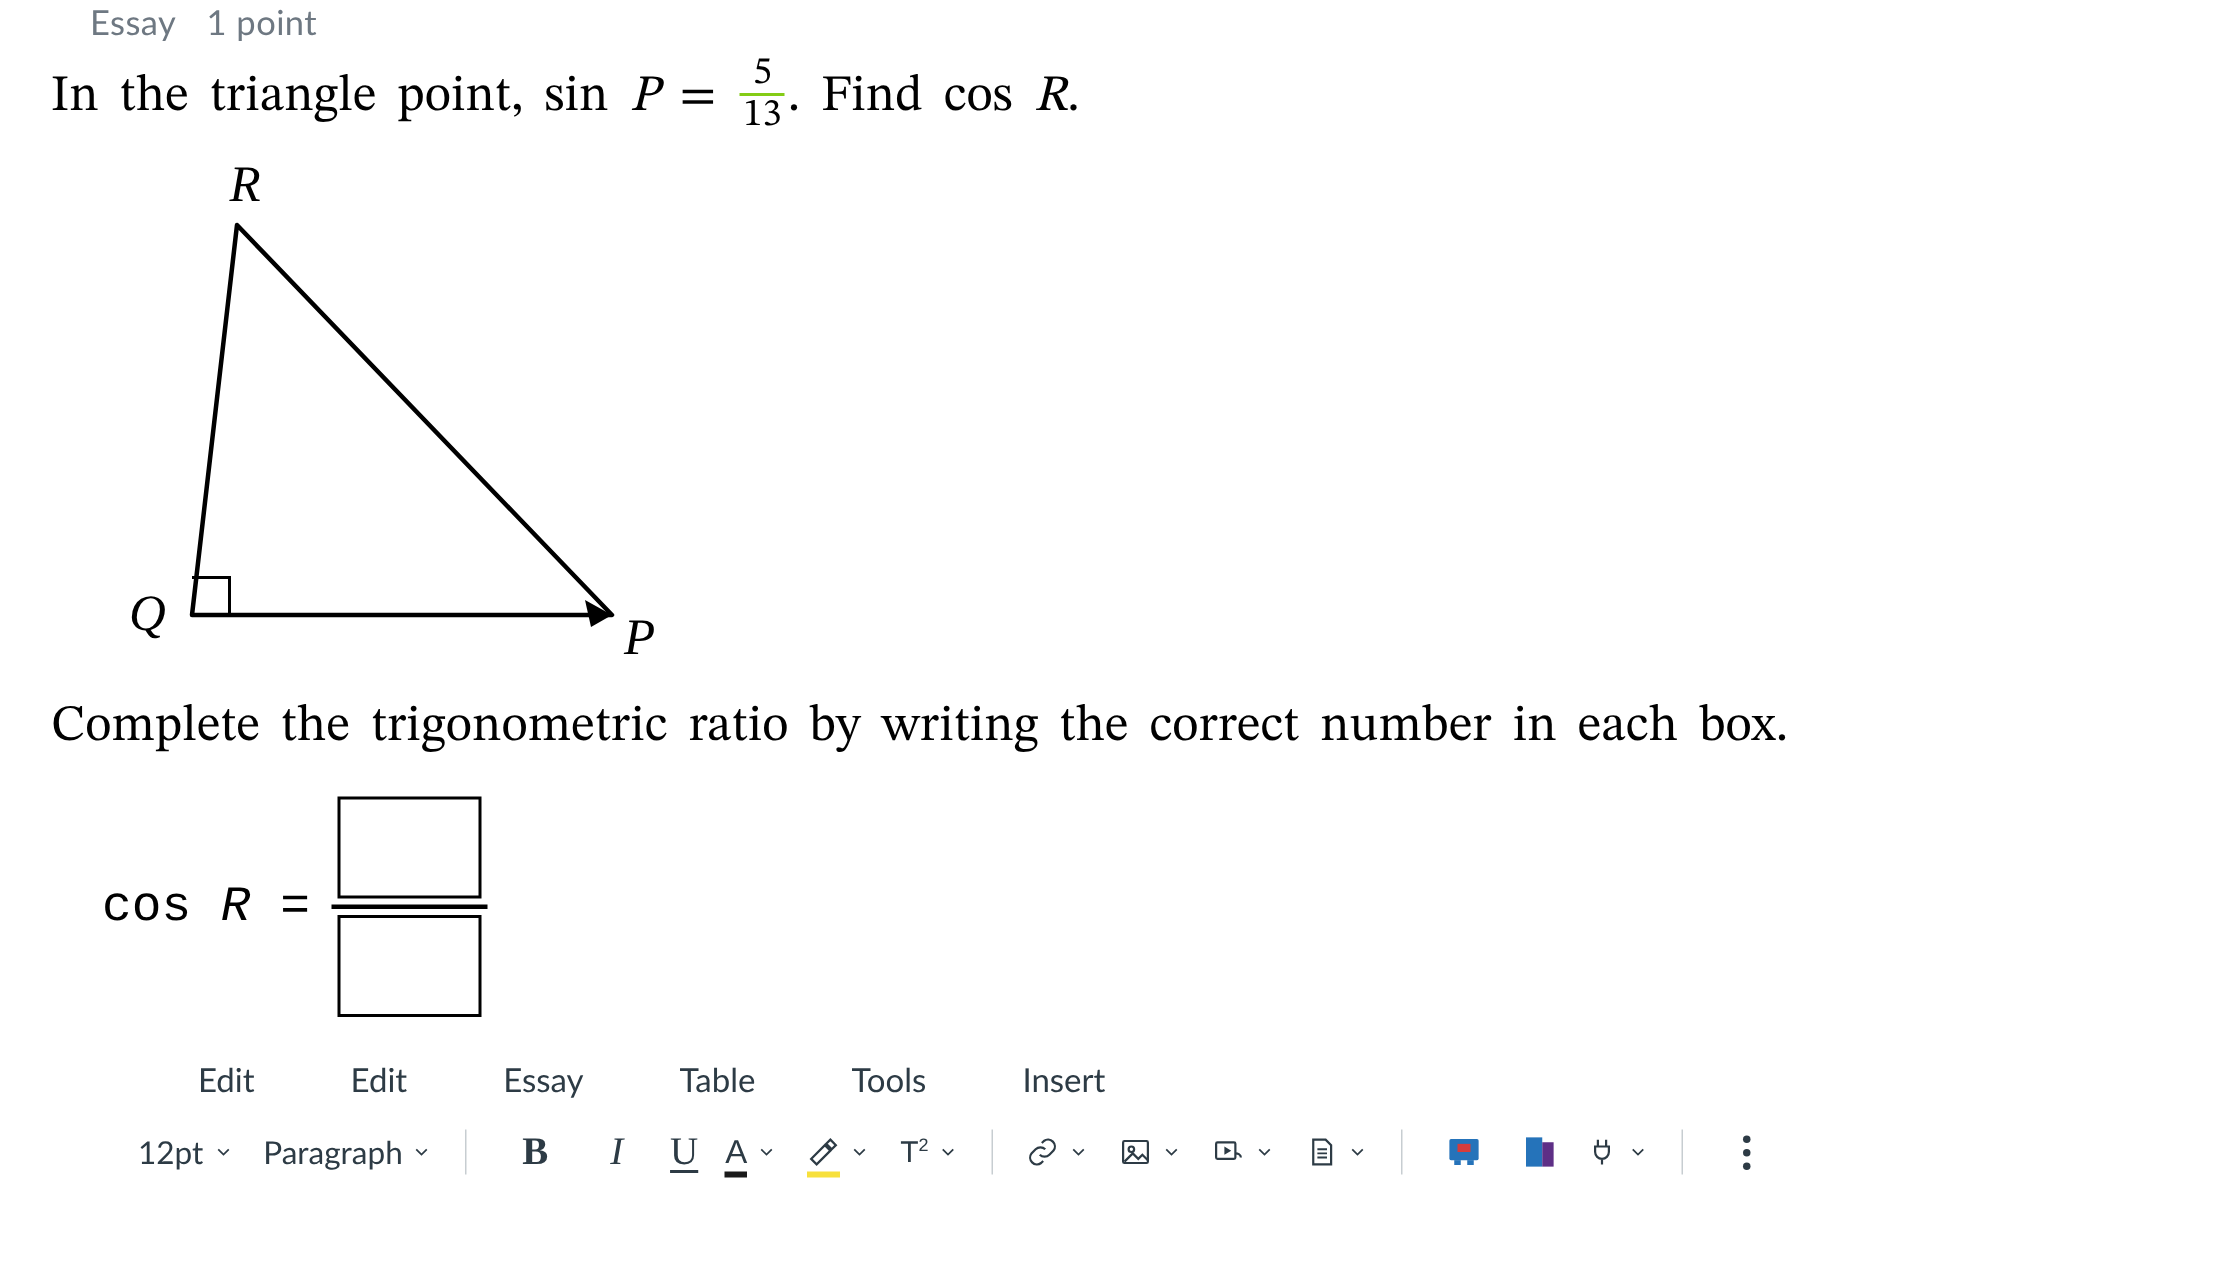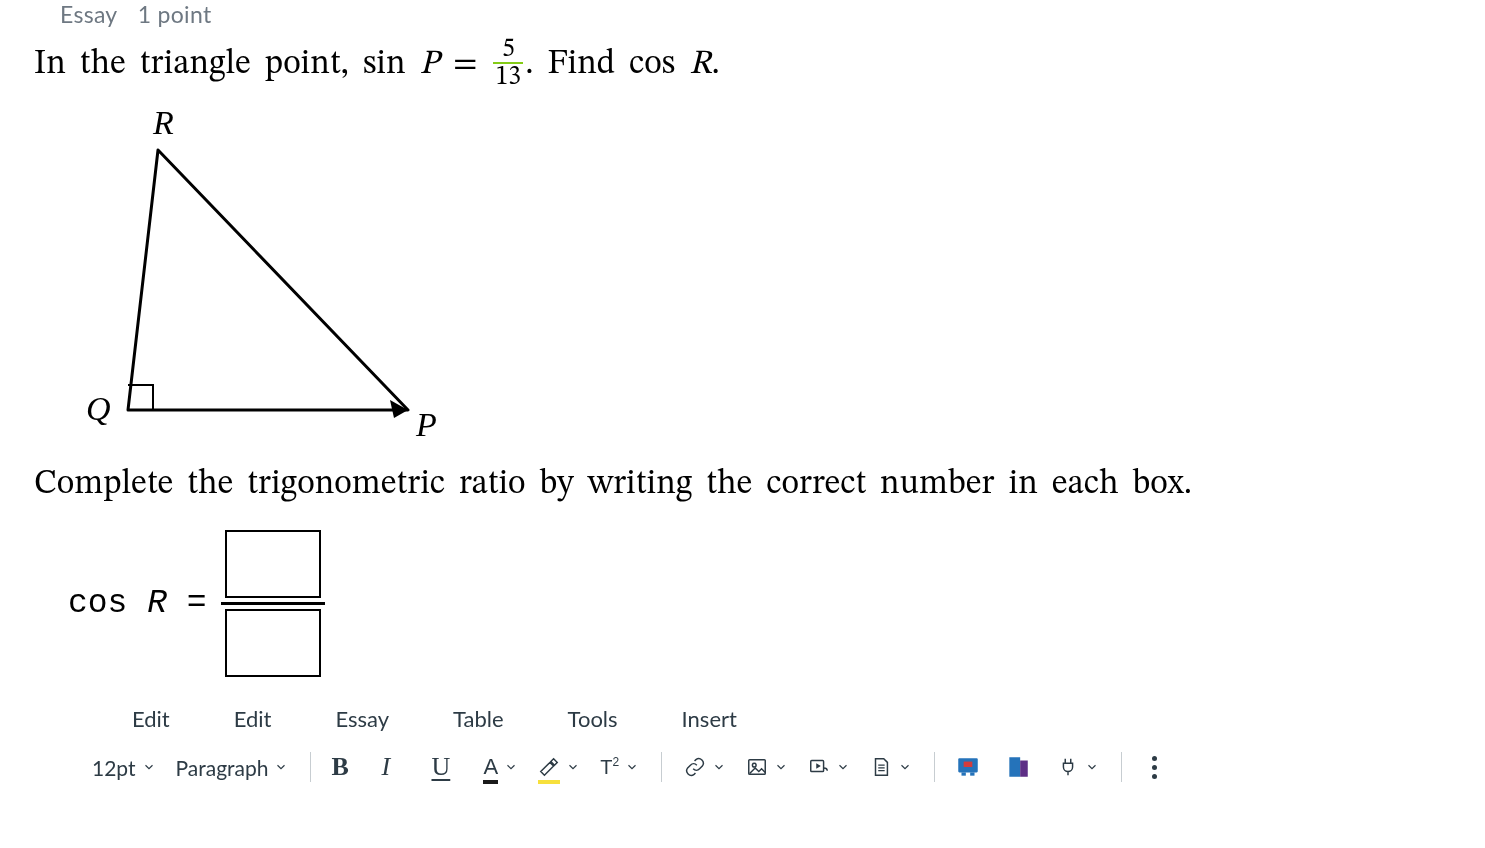--- a/index.html
+++ b/index.html
@@ -77,21 +77,21 @@
     display:flex;
     align-items:center;
     padding: 4px 0 6px 50px;
     gap: 4px;
     font-size: 21px;
     color:#2d3b45;
   }
   .tb-btn{
     display:inline-flex;
     align-items:center;
-    justify-content:flex-start;
+    justify-content:flex-end;
     min-width: 34px;
     height: 34px;
     padding: 0 6px;
     border-radius: 4px;
   }
   .tb-sep{
     width:1px;height:30px;background:#c7cdd1;margin:0 10px;
   }
   .dd{ display:inline-flex; align-items:center; gap:6px; padding:0 8px;}
   .chev{width:14px;height:14px;}

